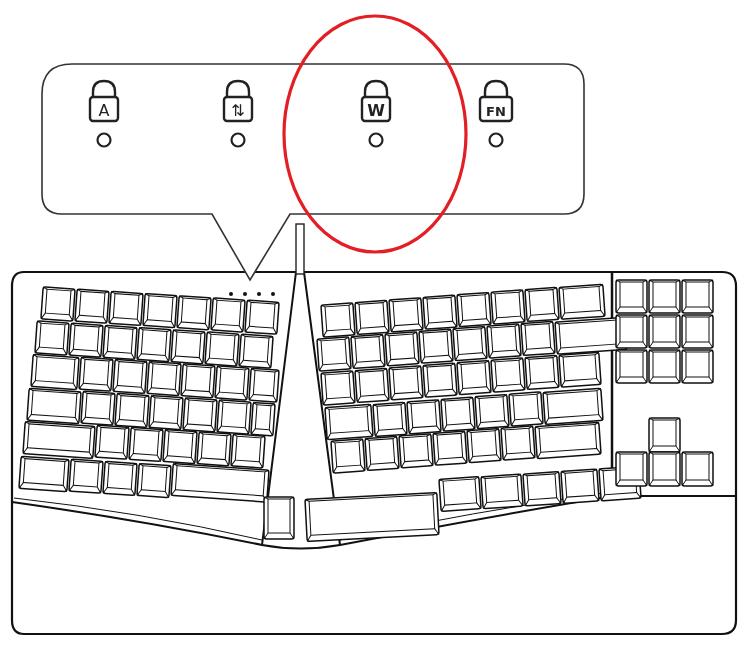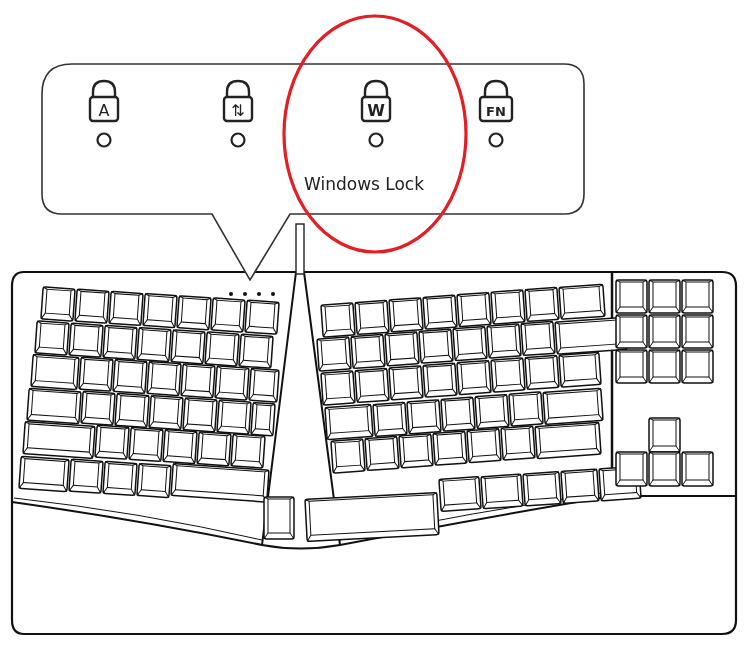--- a/index.html
+++ b/index.html
@@ -550,14 +550,13 @@
           <path d="M485,98 L485,92 Q485,81 496,81 Q507,81 507,92 L507,98" fill="none" stroke="#222" stroke-width="2.4"></path>
           <rect x="480" y="97" width="32" height="24" rx="3" fill="#fff" stroke="#222" stroke-width="2.4"></rect>
           <text x="496" y="116" text-anchor="middle" font-family="DejaVu Sans, sans-serif" font-size="13" font-weight="bold" fill="#222">FN</text>
           <circle cx="496" cy="140" r="6.5" fill="#fff" stroke="#222" stroke-width="2.2"></circle>
         </g>
       </g>
 
     <ellipse cx="375" cy="134" rx="91" ry="118" fill="none" stroke="#e31e24" stroke-width="3.2"></ellipse>
   </svg>
 
-  <div class="callout-label" style="left:304px; top:174px;">Windows Lock</div>
 </div>
 
 </body></html>

